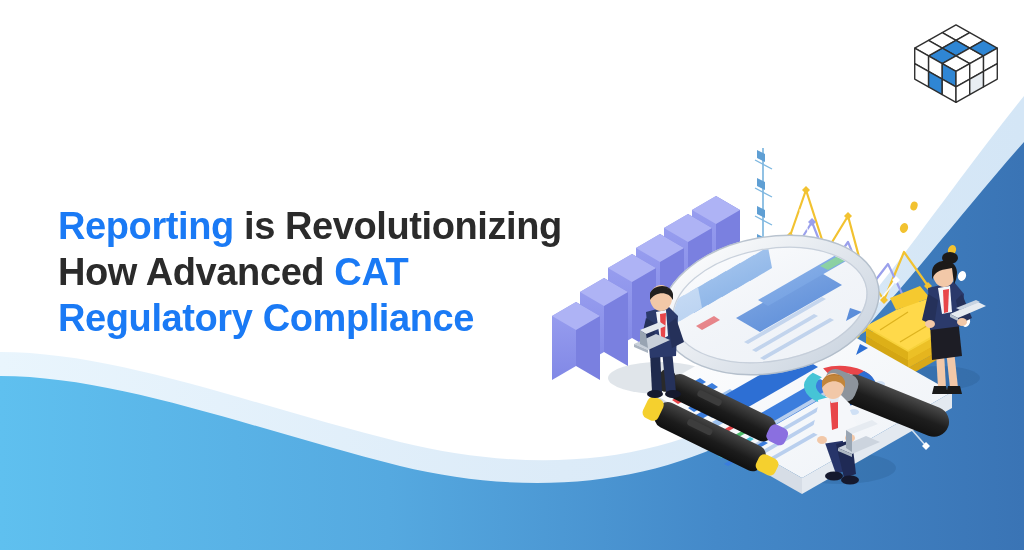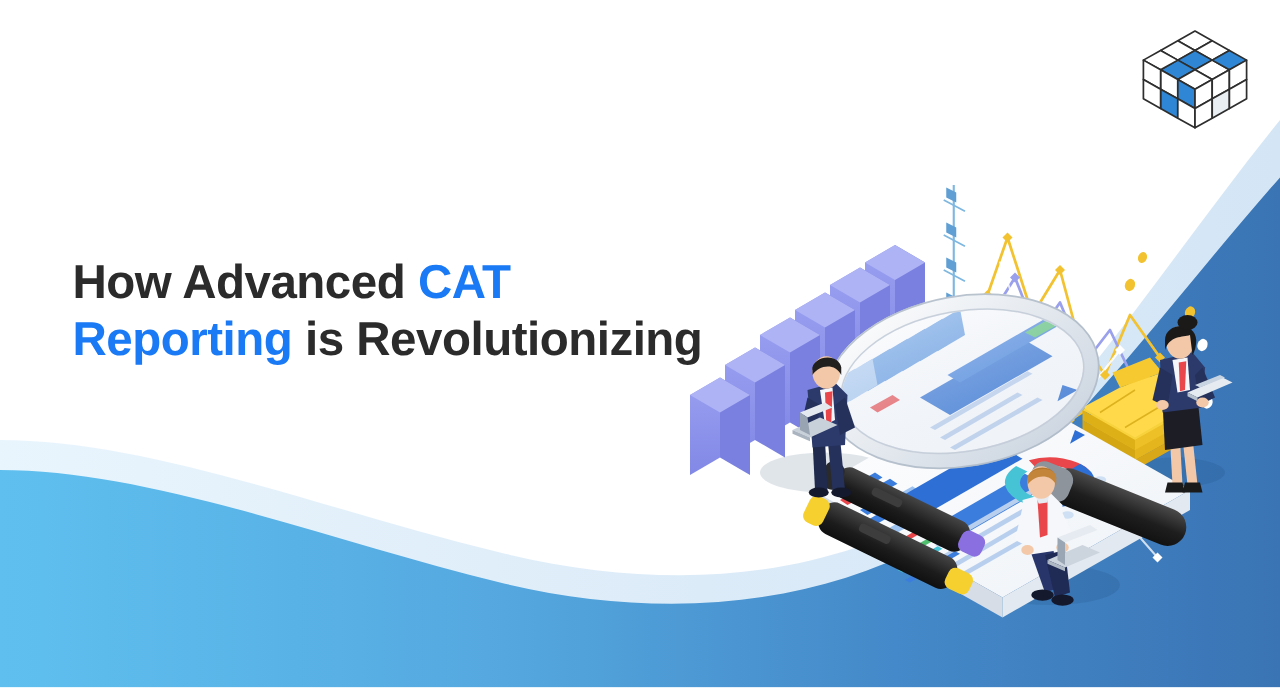--- a/index.html
+++ b/index.html
@@ -71,22 +71,23 @@
     <rect x="0" y="0" width="1024" height="550" fill="#ffffff"></rect>
 
     <path fill="url(#gradLight)" d="M0,352 C120,352 260,408 400,442 C540,476 660,462 760,404
              C840,358 930,212 1024,96 L1024,550 L0,550 Z"></path>
 
     <path fill="url(#gradBlue)" d="M0,376 C120,376 262,432 400,466 C520,495 640,488 740,436
              C830,390 930,248 1024,142 L1024,550 L0,550 Z"></path>
   </svg>
 
   <h1 id="headline">
+    <span class="ln"><span class="accent">Reporting</span><span> is Revolutionizing</span></span>
     <span class="ln"><span>How Advanced </span><span class="accent">CAT</span></span>
-    <span class="ln"><span class="accent">Reporting</span><span> is Revolutionizing</span></span>
+    <span class="ln accent">Regulatory Compliance</span>
   </h1>
 
   <svg id="logo" viewBox="0 0 100 100">
     <g stroke="#2e2e2e" stroke-width="1.6" stroke-linejoin="round">
 
       <g>
         <polygon points="50,8 66,17 50,26 34,17" fill="#ffffff"></polygon>
         <polygon points="66,17 82,26 66,35 50,26" fill="#ffffff"></polygon>
         <polygon points="34,17 50,26 34,35 18,26" fill="#ffffff"></polygon>
         <polygon points="50,26 66,35 50,44 34,35" fill="#2f86d4"></polygon>

